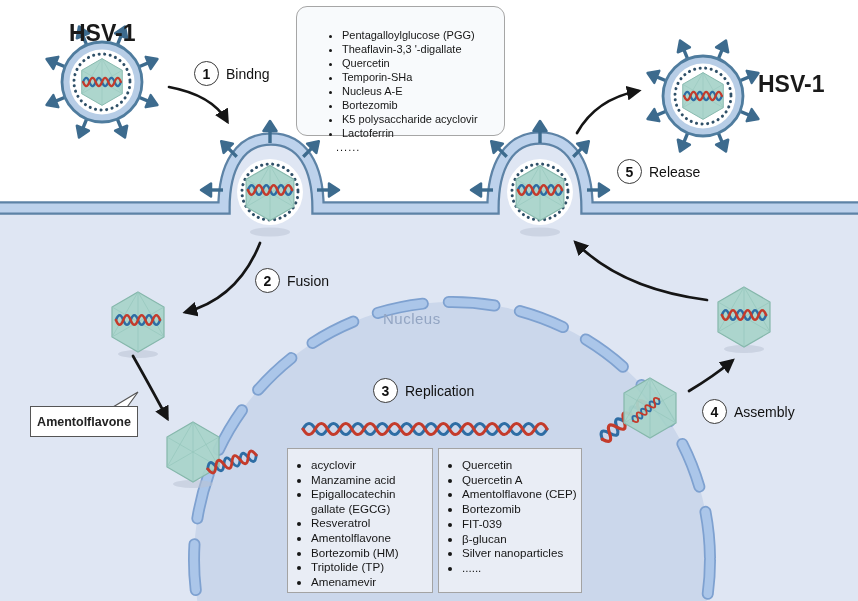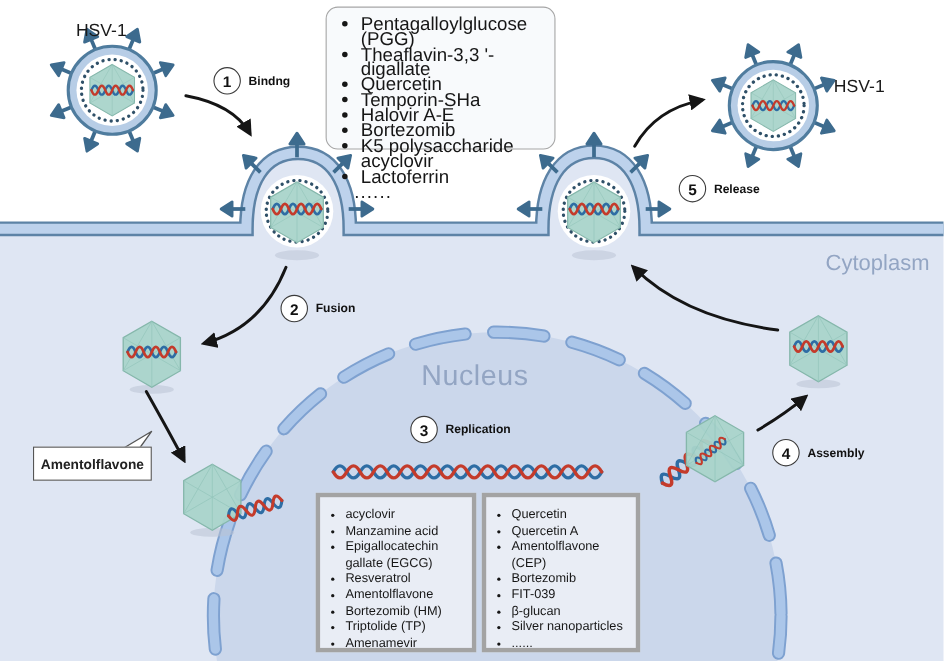--- a/index.html
+++ b/index.html
@@ -1,31 +1,31 @@
 <!DOCTYPE html>
 <html><head>
 <meta charset="utf-8">
 <style>
   html,body{margin:0;padding:0;background:#fff}
   .stage{position:relative;width:858px;height:601px;background:#ffffff;
          font-family:"Liberation Sans",sans-serif;overflow:hidden}
   .stage svg{position:absolute;left:0;top:0}
   .lbl{position:absolute;color:#111;white-space:nowrap}
-  .hsv{font-size:16px;font-weight:400;color:#1a1a1a;text-align:left}
+  .hsv{font-size:23px;font-weight:700;color:#1a1a1a;text-align:left}
   .organ{font-weight:500;color:#93a5c3}
   .step{position:absolute;display:flex;align-items:center;gap:7px}
   .stepnum{width:25px;height:25px;border:1.6px solid #3b3b3b;border-radius:50%;
            background:#fff;display:flex;align-items:center;justify-content:center;
            font-size:14px;font-weight:700;color:#111;box-sizing:border-box}
-  .steplabel{font-size:11px;font-weight:700;color:#111}
+  .steplabel{font-size:14px;font-weight:400;color:#111}
   .listbox{position:absolute;box-sizing:border-box;color:#161616}
   .topbox{left:296px;top:6px;width:209px;height:130px;background:#f8fafc;
           border:1.5px solid #a6a6a6;border-radius:11px;padding:8px 6px 0 12px}
-  .topbox ul{margin:0;padding-left:19px;font-size:17px;line-height:13.5px}
-  .nbox{top:448px;height:145px;background:#e9edf5;border:4px solid #a3a3a3;
+  .topbox ul{margin:14px;padding-left:19px;font-size:11px;line-height:13.5px}
+  .nbox{top:448px;height:145px;background:#e9edf5;border:1px solid #a3a3a3;
         padding:9px 3px 0 6px}
   .nbox ul{margin:0;padding-left:17px;font-size:11.6px;line-height:14.2px}
   .nbox-left{left:287px;width:146px}
   .nbox-right{left:438px;width:144px}
   li{margin:0 0 0.5px 0}
   li.nodot{list-style:none;margin-left:-6px;letter-spacing:1px}
   .callout{position:absolute;left:30px;top:406px;width:106px;height:29px;
            background:#ffffff;border:1.3px solid #555;font-size:12.5px;font-weight:600;
            color:#222;display:flex;align-items:center;justify-content:center}
 </style>
@@ -154,22 +154,21 @@
     <path d="M260,243 Q238,298 186,312" marker-end="url(#ah)"></path>
     <path d="M133,356 Q155,395 167,418" marker-end="url(#ah)"></path>
     <path d="M689,391 Q714,376 732,361" marker-end="url(#ah)"></path>
     <path d="M707,300 Q622,289 576,243" marker-end="url(#ah)"></path>
     <path d="M577,133 Q596,99 638,91" marker-end="url(#ah)"></path>
   </g>
 </svg>
 
 <div class="lbl hsv" style="left:69px;top:20px;width:66px">HSV-1</div>
 <div class="lbl hsv" style="left:758px;top:71px;width:66px">HSV-1</div>
-<div class="lbl organ" style="left:745px;top:228px;width:100px;text-align:right;font-size:20px">Cytoplasm</div>
-<div class="lbl organ" style="left:383px;top:326px;font-size:26px;letter-spacing:0.5px">Nucleus</div>
+<div class="lbl organ" style="left:383px;top:310px;font-size:15px;letter-spacing:0.5px">Nucleus</div>
 
 <div class="step" style="left:194px;top:61px">
   <span class="stepnum">1</span>
   <span class="steplabel">Bindng</span>
 </div>
 <div class="step" style="left:255px;top:268px">
   <span class="stepnum">2</span>
   <span class="steplabel">Fusion</span>
 </div>
 <div class="step" style="left:373px;top:378px">
@@ -184,21 +183,21 @@
   <span class="stepnum">5</span>
   <span class="steplabel">Release</span>
 </div>
 
 <div class="listbox topbox">
   <ul>
     <li>Pentagalloylglucose (PGG)</li>
     <li>Theaflavin-3,3 '-digallate</li>
     <li>Quercetin</li>
     <li>Temporin-SHa</li>
-    <li>Halovir A-E</li>
+    <li>Nucleus A-E</li>
     <li>Bortezomib</li>
     <li>K5 polysaccharide acyclovir</li>
     <li>Lactoferrin</li>
     <li class="nodot">......</li>
   </ul>
 </div>
 
 <div class="listbox nbox nbox-left">
   <ul>
     <li>acyclovir</li>

